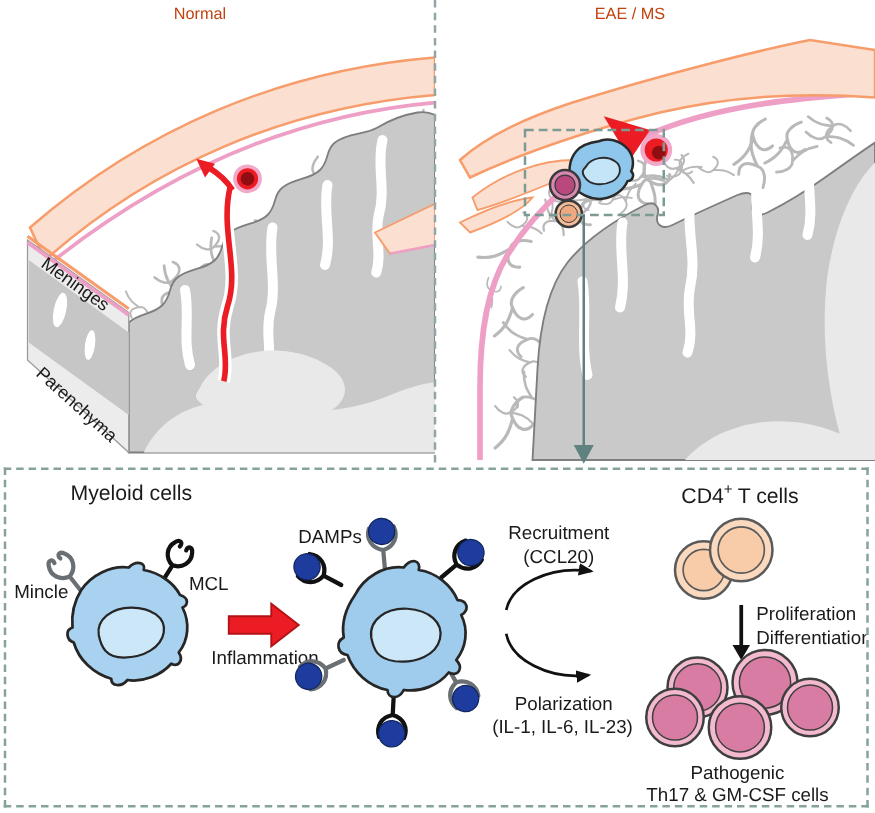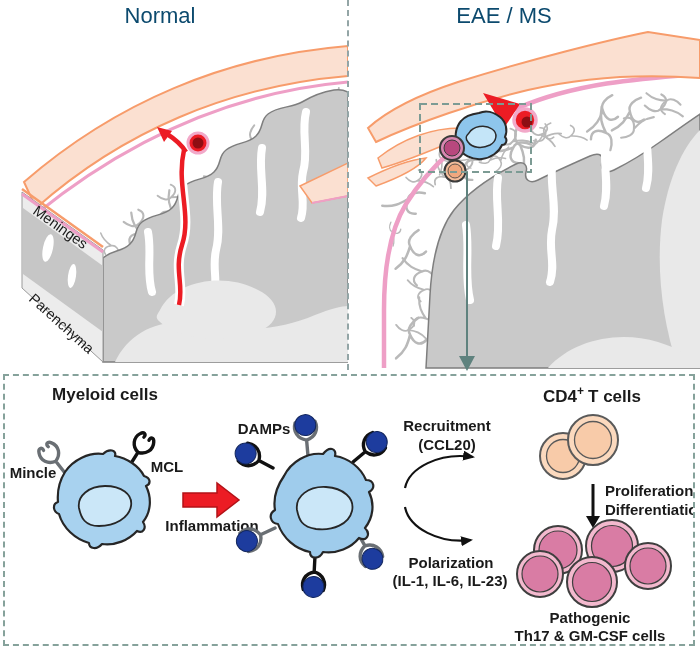--- a/index.html
+++ b/index.html
@@ -1,23 +1,23 @@
 <!DOCTYPE html>
 <html><head>
 <meta charset="utf-8">
 <style>
   html,body{margin:0;padding:0;background:#ffffff;}
   .stage{position:relative;width:700px;height:650px;background:#ffffff;overflow:hidden;
          font-family:"Liberation Sans",sans-serif;color:#1a1a1a;}
-  .panel-title{position:absolute;top:3px;transform:translateX(-50%);font-size:22px;
-               white-space:nowrap;color:#0c4a6e;}
+  .panel-title{position:absolute;top:3px;transform:translateX(-50%);font-size:13px;
+               white-space:nowrap;color:#c2410c;}
   .divider{position:absolute;left:347px;top:0;height:370px;width:0;
            border-left:2px dashed #93a5a6;}
   .bottom-panel{position:absolute;left:3px;top:374px;width:692px;height:272px;
-                border:2px dashed #86a29b;background:#ffffff;box-sizing:border-box;font-weight:bold;}
+                border:2px dashed #86a29b;background:#ffffff;box-sizing:border-box;}
   .abs-svg{position:absolute;}
   svg text{font-family:"Liberation Sans",sans-serif;fill:#1a1a1a;}
   .t15{font-size:15px}.t17{font-size:17px}.t14{font-size:14.5px}
 </style>
 </head>
 <body>
 
 <div class="stage">
 
   <div class="panel-title" style="left:160px">Normal</div>

